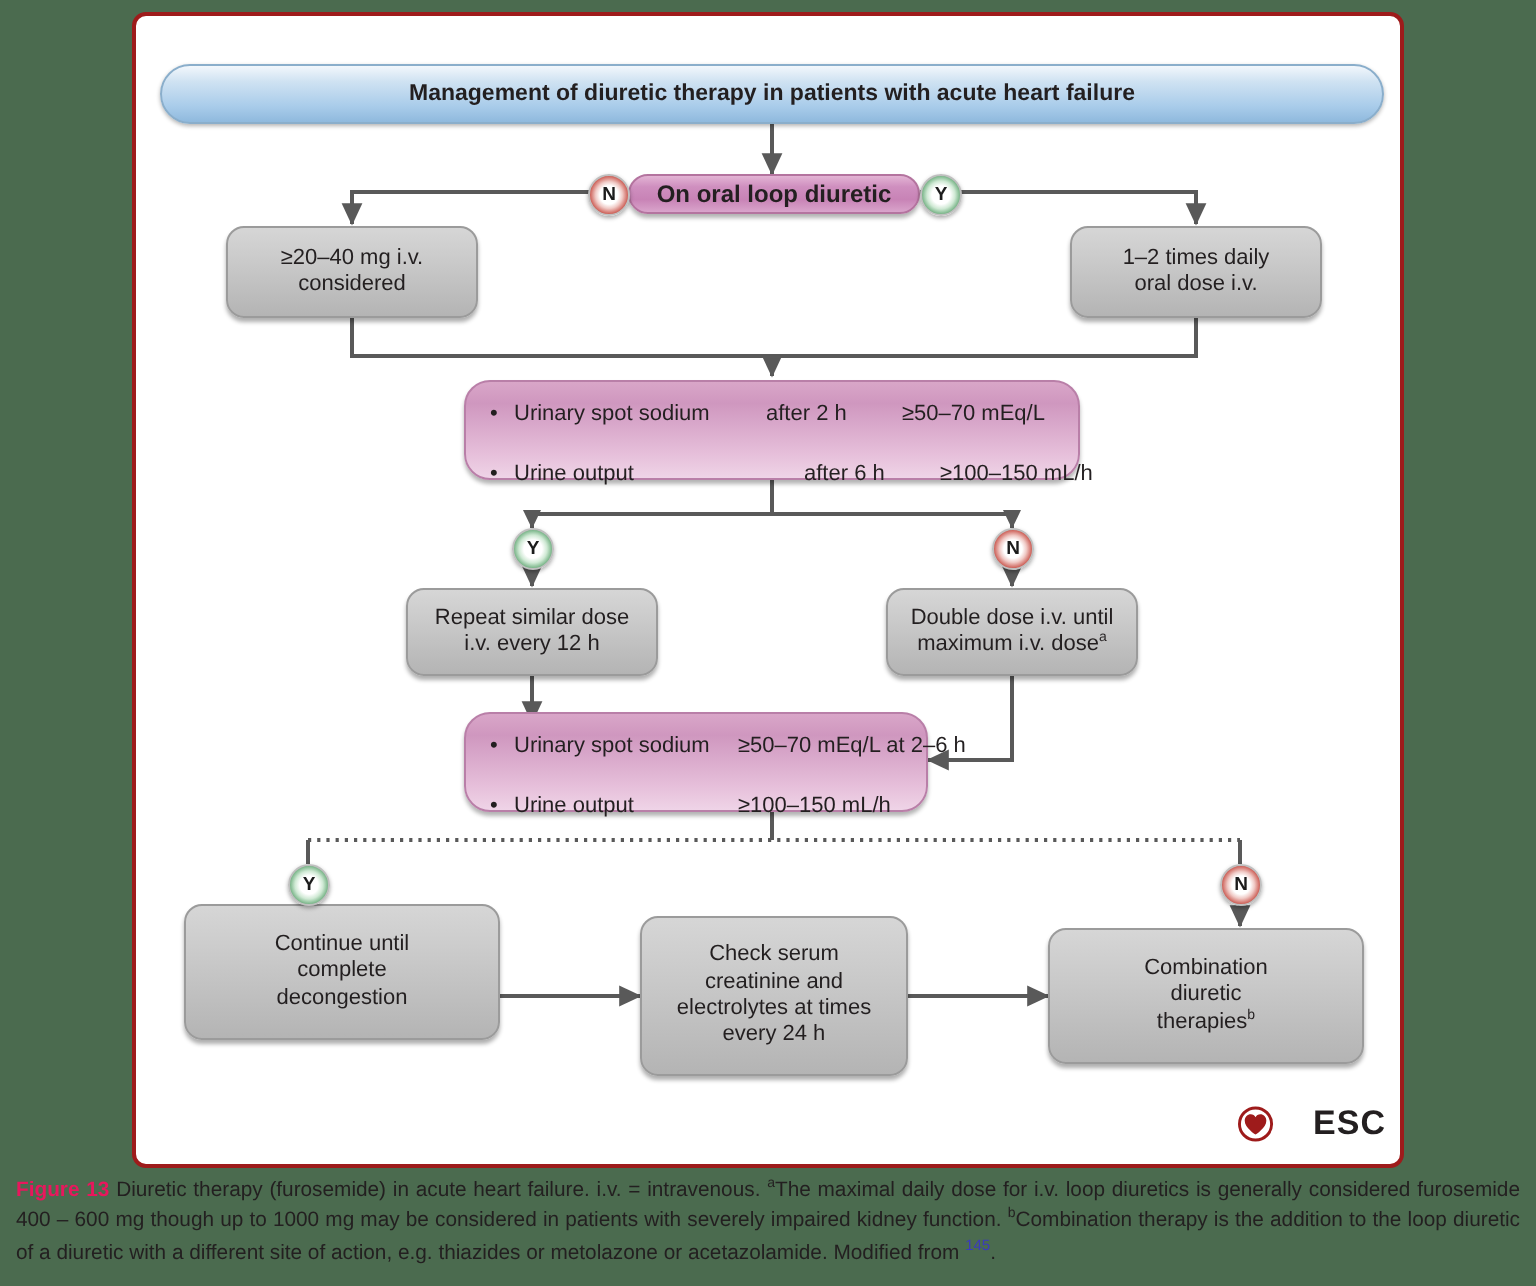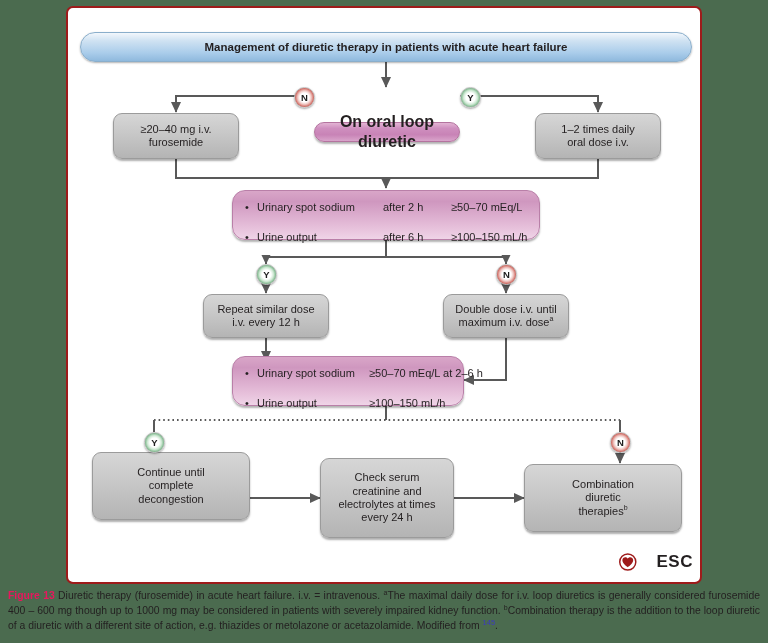--- a/index.html
+++ b/index.html
@@ -58,23 +58,22 @@
     box-shadow:0 2px 2px rgba(0,0,0,.30);
     font-size:11px;
     justify-content:flex-start;
     text-align:left;
   }
   .node-pill{
     border-radius:14px;
     background:linear-gradient(to bottom,#e3b4d4 0%,#cf8fbf 30%,#c883b6 65%,#d9a4cb 100%);
     border:1px solid #b4749f;
     box-shadow:0 2px 2px rgba(0,0,0,.30);
-    font-size:16px;
+    font-size:12px;
     font-weight:600;
-    margin-top:35px;
   }
 
   
   .rows{width:100%;padding:0 12px;box-sizing:border-box;}
   .row{display:flex;align-items:baseline;white-space:nowrap;margin:1px 0;}
   .bullet{width:12px;flex:none;font-size:11px;line-height:1;}
   .c1{flex:none;}
   .c2{flex:none;text-align:left;}
   .c3{flex:none;text-align:left;margin-top:15px;}
 
@@ -186,21 +185,21 @@
     <span>N</span>
   </div>
 
   <div class="badge badge-y" style="left:392px;top:79px;">
     <span>Y</span>
   </div>
 
   <div class="node node-gray" style="left:45px;top:105px;width:126px;height:46px;">
     <div>
       <div>≥20–40 mg i.v.</div>
-      <div>furosemide</div>
+      <div>considered</div>
     </div>
   </div>
 
   <div class="node node-gray" style="left:467px;top:105px;width:126px;height:46px;">
     <div>
       <div>1–2 times daily</div>
       <div>oral dose i.v.</div>
     </div>
   </div>
 
@@ -208,21 +207,21 @@
     <div class="rows">
       <div class="row">
         <span class="bullet">•</span>
         <span class="c1" style="width:126px;">Urinary spot sodium</span>
         <span class="c2" style="width:68px;">after 2 h</span>
         <span class="c3">≥50–70 mEq/L</span>
       </div>
       <div class="row">
         <span class="bullet">•</span>
         <span class="c1" style="width:126px;">Urine output</span>
-        <span class="c2" style="width:68px;">after 6 h</span>
+        <span class="c2" style="width:68px;margin-left:19px;">after 6 h</span>
         <span class="c3">≥100–150 mL/h</span>
       </div>
     </div>
   </div>
 
   <div class="badge badge-y" style="left:188px;top:256px;">
     <span>Y</span>
   </div>
   <div class="badge badge-n" style="left:428px;top:256px;">
     <span>N</span>

